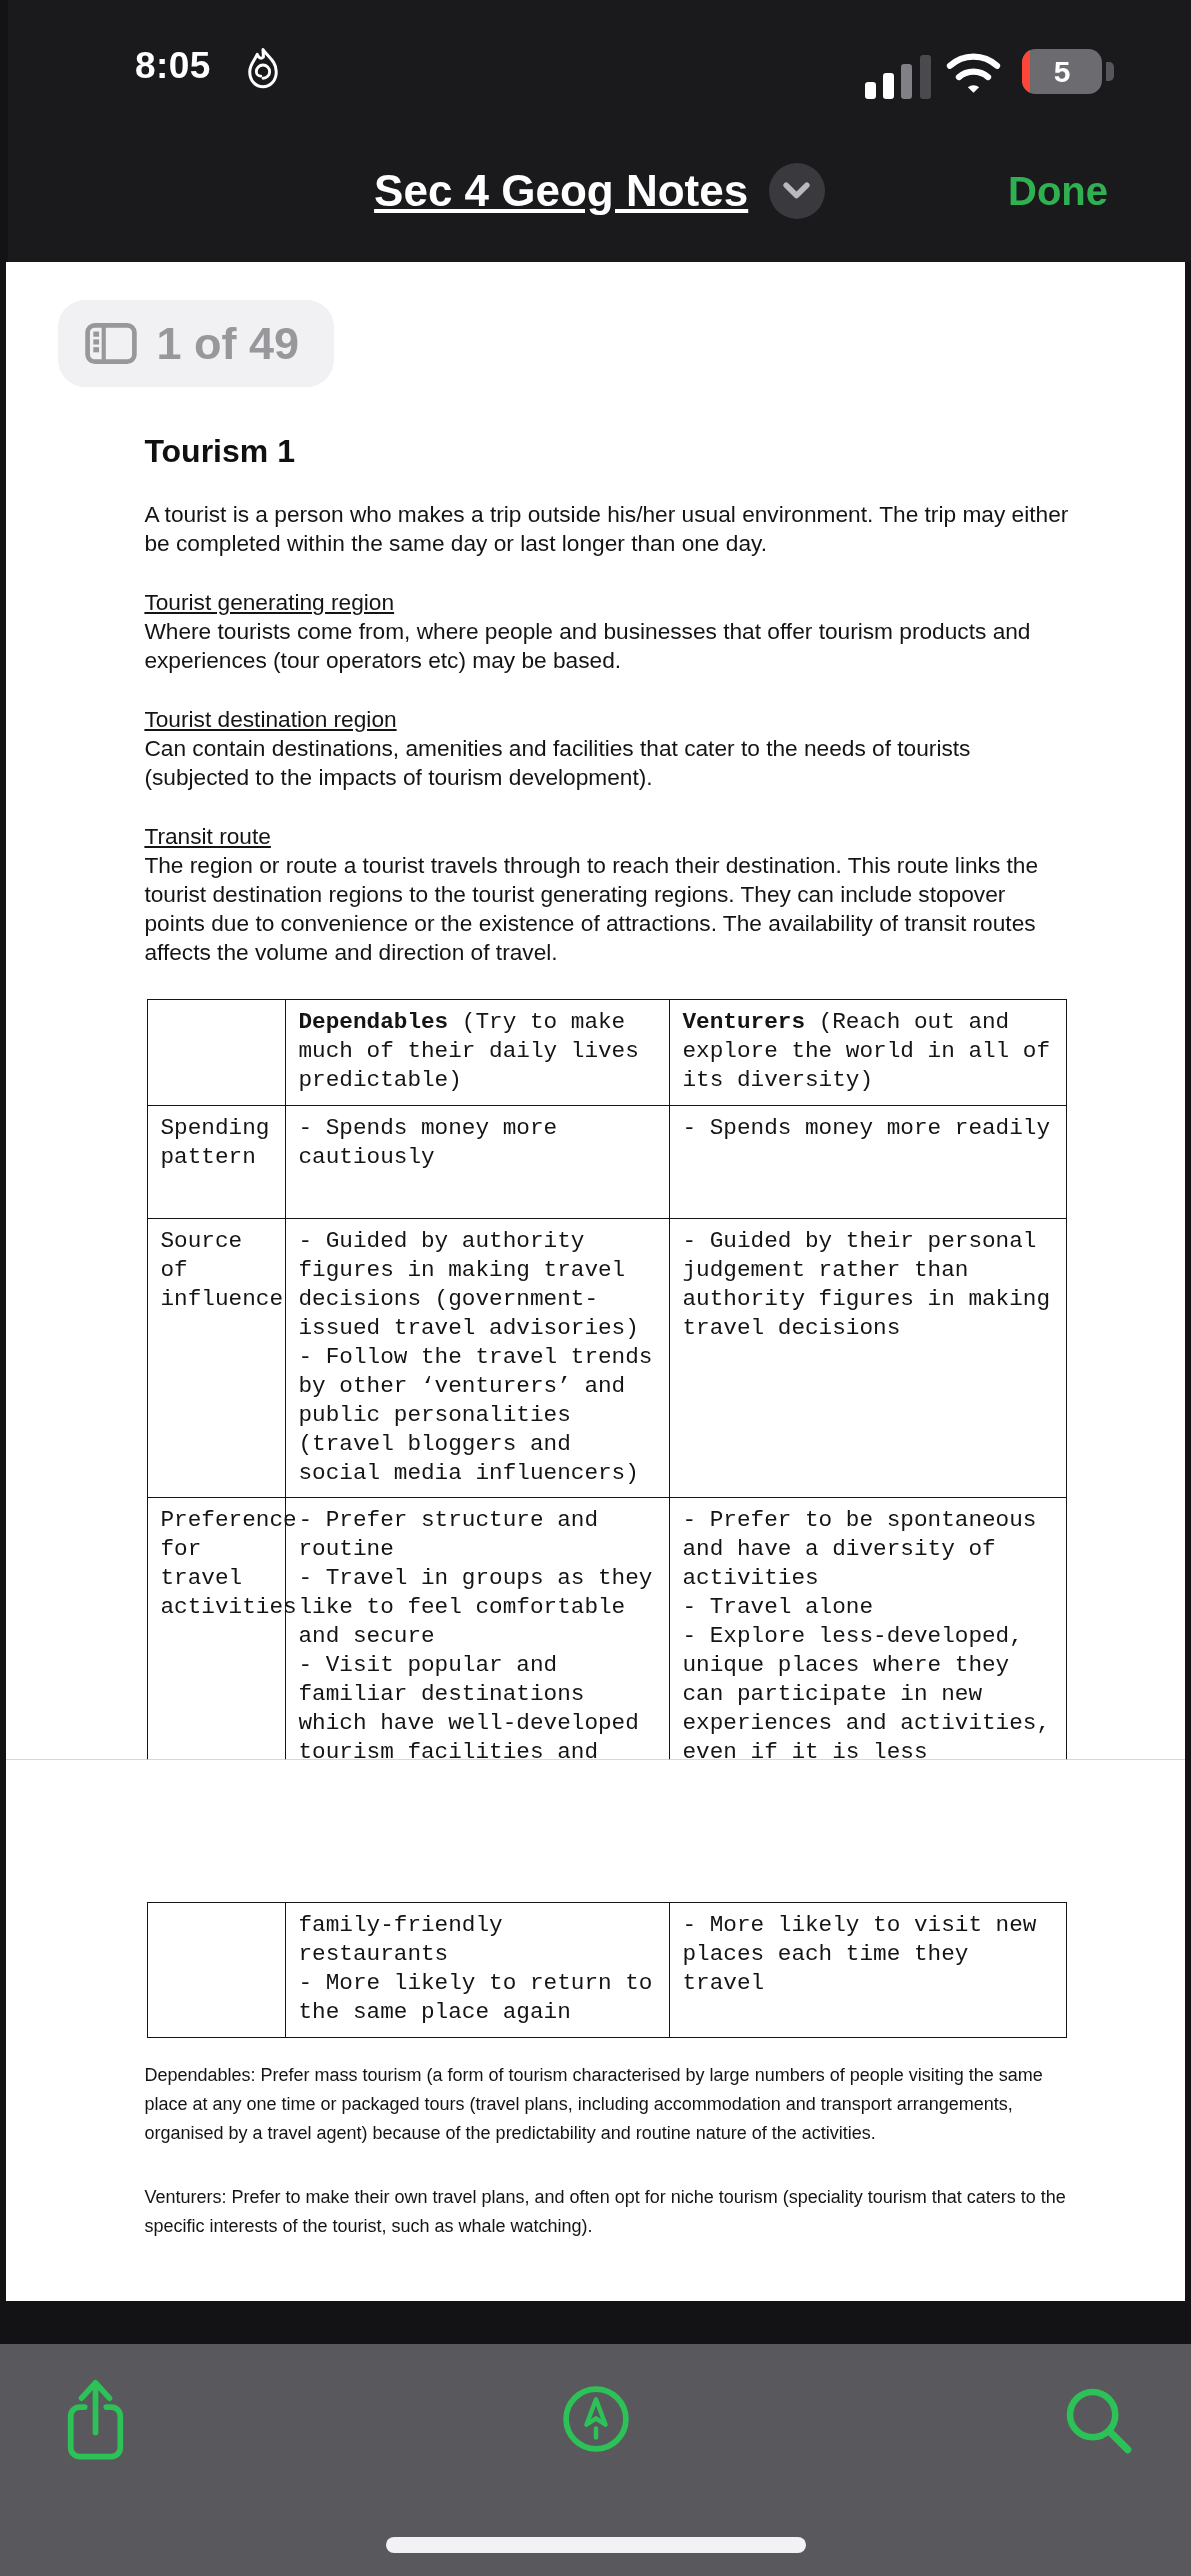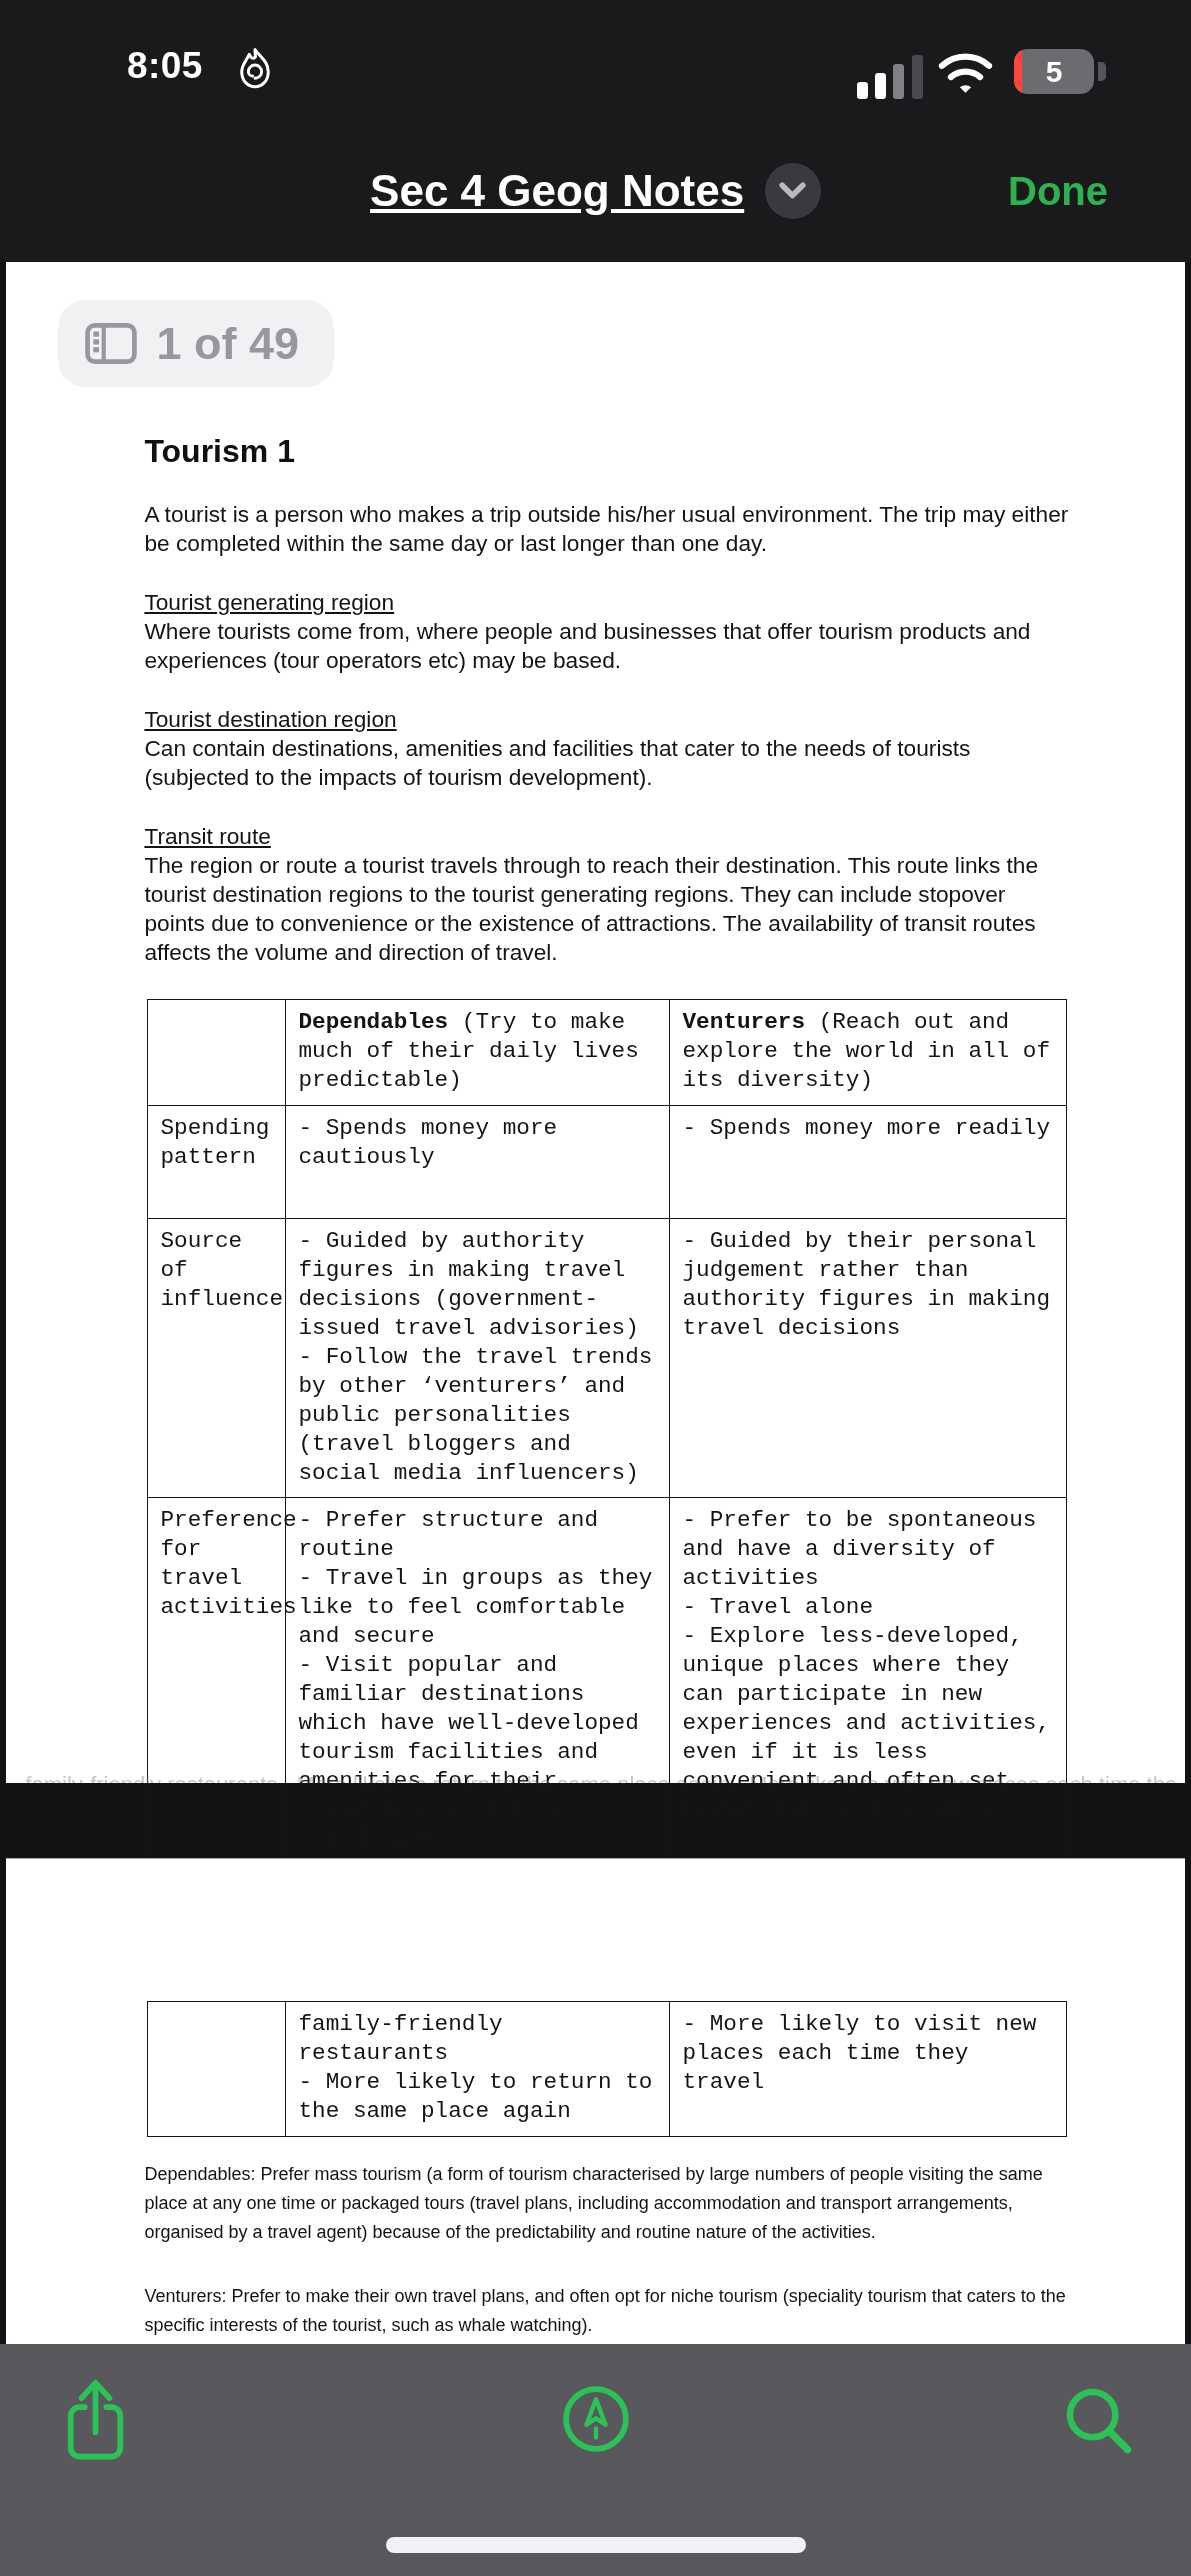--- a/index.html
+++ b/index.html
@@ -3,42 +3,42 @@
 <meta charset="utf-8">
 <style>
   html,body{margin:0;padding:0;}
   body{
     width:1191px;height:2576px;position:relative;overflow:hidden;
     background:#131315;
     font-family:"Liberation Sans","DejaVu Sans",sans-serif;
     -webkit-font-smoothing:antialiased;
   }
   
-  .chrome-top{position:absolute;top:0;left:0;right:0;height:262px;background:#1a1a1c;}
+  .chrome-top{position:absolute;top:0;left:8px;right:0;height:262px;background:#1a1a1c;}
   .status-time{position:absolute;left:127px;top:45px;font-size:37px;font-weight:700;color:#fff;letter-spacing:0.4px;}
   .flame-wrap{position:absolute;left:235px;top:46px;}
   .signal-wrap{position:absolute;left:857px;top:54px;display:flex;align-items:flex-end;gap:7.2px;height:45px;}
   .sig-bar{width:11px;border-radius:3.2px;}
   .sig-b1{height:17.5px;background:#fff;}
   .sig-b2{height:26px;background:#fff;}
   .sig-b3{height:35px;background:#808086;}
   .sig-b4{height:44px;background:#4a4a4e;}
   .wifi-wrap{position:absolute;left:937px;top:49px;}
   .battery{position:absolute;left:1014px;top:49px;width:80px;height:45px;border-radius:13.5px;background:#6b6b70;overflow:hidden;}
   .battery-red{position:absolute;left:0;top:0;bottom:0;width:8px;background:#ff453a;}
   .battery-num{position:absolute;inset:0;display:flex;align-items:center;justify-content:center;font-size:30px;font-weight:700;color:#fff;}
   .battery-nub{position:absolute;left:1098px;top:62px;width:8px;height:19px;border-radius:0 4.8px 4.8px 0;background:#55555a;}
   .nav-row{position:absolute;top:151px;left:0;right:0;height:80px;display:flex;align-items:center;justify-content:center;gap:20.7px;}
   .nav-title{font-size:44px;font-weight:700;color:#fff;text-decoration:underline;}
   .chev-btn{width:56px;height:56px;border-radius:50%;background:#3a3a3e;display:flex;align-items:center;justify-content:center;cursor:pointer;}
   .done-btn{position:absolute;right:83px;top:151px;height:80px;display:flex;align-items:center;font-size:40px;font-weight:700;color:#2fb152;cursor:pointer;background:none;border:none;padding:0;font-family:inherit;}
   
   .page{position:absolute;left:6.4px;right:6.4px;background:#fff;}
   .page-1{top:262px;height:1521px;}
-  .page-2{top:1859px;height:541px;box-shadow:0 -0.8px 0 #cfcfd2;}
+  .page-2{top:1760px;height:541px;box-shadow:0 -0.8px 0 #cfcfd2;}
   .p-inner{padding:38px 114px 0 138px;color:#141414;}
   .badge{display:inline-flex;align-items:center;gap:19px;background:#f1f1f3;border-radius:27px;
          padding:17.5px 35px 17.5px 27px;margin-left:-86px;cursor:pointer;}
   .badge-label{font-size:45px;font-weight:700;color:#97979c;}
   .doc-h1{font-size:32px;font-weight:700;margin:46px 0 0;color:#101010;}
   .doc-section{margin-top:30px;font-size:22.7px;line-height:29px;}
   .sec-title{text-decoration:underline;text-underline-offset:2.4px;}
   .sec-body{margin:0;}
   .doc-table{border-collapse:collapse;table-layout:fixed;width:919px;margin:32px 0 0 2.4px;font-family:Liberation Mono, monospace;}
   .doc-table td{border:1.6px solid #151515;vertical-align:top;text-align:left;

